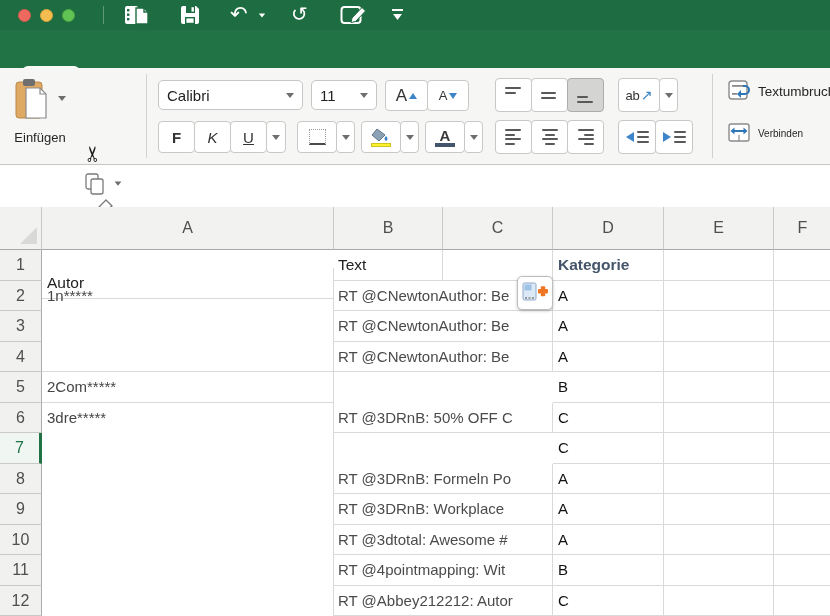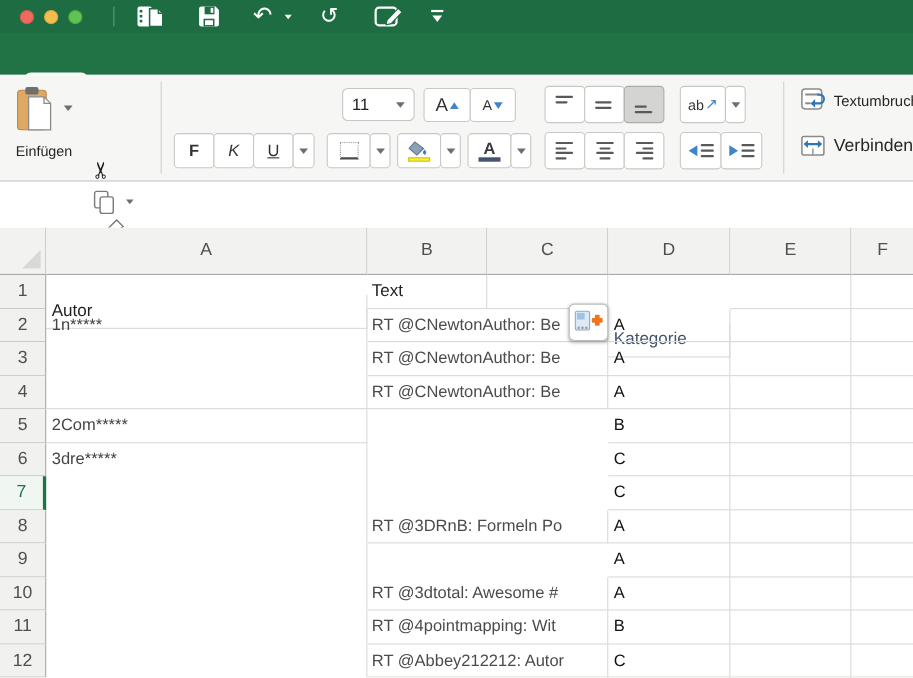--- a/index.html
+++ b/index.html
@@ -59,21 +59,21 @@
   .cell { border-right:1px solid #D9D9D8; border-bottom:1px solid #D9D9D8; overflow:hidden;
     white-space:nowrap; font-size:15px; color:#454545; }
   .cell.no-b { border-bottom:none; }
   .cA  { left:42px; width:292px; padding-left:5px; }
   .cB1 { left:334px; width:109px; padding-left:4px; }
   .cC1 { left:443px; width:110px; }
   .cBC { left:334px; width:219px; padding-left:4px; color:#4b4b4b; }
   .cD  { left:553px; width:111px; padding-left:5px; color:#111; }
   .cE  { left:664px; width:110px; }
   .cF  { left:774px; width:57px; }
-  .kategorie { color:#44546A; font-weight:400; font-size:15.5px;margin-top:44px; }
+  .kategorie { color:#44546A; font-weight:700; font-size:15.5px; }
   .hdrtxt { color:#222; font-size:15.5px; }
 
   
   .paste-tag { left:517px; top:276px; width:36px; height:34px; background:#fff;
     border:1px solid #BDBDBB; border-radius:5px; box-shadow:0 1px 3px rgba(0,0,0,.25);
     display:flex; align-items:center; justify-content:center; z-index:5; }
 </style>
 </head>
 <body>
 
@@ -159,20 +159,24 @@
     <span class="abs caret-g" style="left:114px;top:113px;transform:scale(.85);"></span>
     <div class="abs" style="left:86px;top:130px;">
       <svg width="28" height="24" viewBox="0 0 28 24">
         <path d="M20 2 L26 8 L14 16 L10 12 z" fill="#fff" stroke="#7a7a7a" stroke-width="1.3"></path>
         <path d="M10 12 L14 16 L10 19 L7 15 z" fill="#3E7FC1"></path>
         <path d="M7 15 L10 19 L4 22 z" fill="#8a8a8a"></path>
       </svg>
     </div>
     <div class="abs gsep" style="left:146px;top:6px;height:84px;"></div>
 
+    <div class="abs combo" style="left:158px;top:12px;width:145px;height:30px;">
+      <span>Calibri</span>
+      <span class="caret-g"></span>
+    </div>
     <div class="abs combo" style="left:311px;top:12px;width:66px;height:30px;">
       <span>11</span>
       <span class="caret-g"></span>
     </div>
     <div class="abs rbtn" style="left:385px;top:12px;width:43px;height:31px;gap:2px;">
       <span style="font-size:17px;">A</span>
       <span class="tri-blue-up"></span>
     </div>
     <div class="abs rbtn" style="left:427px;top:12px;width:42px;height:31px;gap:2px;">
       <span style="font-size:13px;">A</span>
@@ -297,21 +301,21 @@
       <span class="glabel" style="font-size:13.5px;">Textumbruch</span>
     </div>
     <div class="abs" style="left:728px;top:54px;display:flex;align-items:center;gap:7px;">
       <svg width="23" height="22" viewBox="0 0 23 22">
         <rect x="1" y="2" width="20" height="17" rx="2" fill="#fff" stroke="#8a8a8a" stroke-width="1.4"></rect>
         <line x1="11" y1="13" x2="11" y2="19" stroke="#8a8a8a" stroke-width="1.2"></line>
         <line x1="5" y1="9" x2="17" y2="9" stroke="#2E75B6" stroke-width="2"></line>
         <path d="M6.5 5.5 L2.5 9 l4 3.5 z" fill="#2E75B6"></path>
         <path d="M15.5 5.5 L19.5 9 l-4 3.5 z" fill="#2E75B6"></path>
       </svg>
-      <span class="glabel" style="font-size:16px;text-align:center;">Verbinden</span>
+      <span class="glabel" style="font-size:10px;text-align:center;">Verbinden</span>
     </div>
   </div>
 
 
   <div class="abs grid">
 
     <div class="abs chead" style="left:0;width:42px;">
       <span style="position:absolute;right:4px;bottom:5px;width:0;height:0;border-bottom:17px solid #D9D9D7;border-left:17px solid transparent;"></span>
     </div>
     <div class="abs chead" style="left:42px;width:292px;">A</div>
@@ -351,39 +355,41 @@
     <div class="abs cell cF" style="top:135px;height:30px;"></div>
 
     <div class="abs rh" style="top:165px;height:31px;">5</div>
     <div class="abs cell cA" style="top:165px;height:31px;line-height:30px;">2Com*****</div>
     <div class="abs cell cD" style="top:165px;height:31px;line-height:30px;">B</div>
     <div class="abs cell cE" style="top:165px;height:31px;"></div>
     <div class="abs cell cF" style="top:165px;height:31px;"></div>
 
     <div class="abs rh" style="top:196px;height:30px;">6</div>
     <div class="abs cell cA no-b" style="top:196px;height:30px;line-height:29px;">3dre*****</div>
+    <div class="abs cell cBC" style="top:196px;height:30px;line-height:29px;">RT @3DRnB: 50% OFF C</div>
     <div class="abs cell cD" style="top:196px;height:30px;line-height:29px;">C</div>
     <div class="abs cell cE" style="top:196px;height:30px;"></div>
     <div class="abs cell cF" style="top:196px;height:30px;"></div>
 
     <div class="abs rh active" style="top:226px;height:31px;">7</div>
     <div class="abs cell cA no-b" style="top:226px;height:31px;line-height:30px;"></div>
     <div class="abs cell cD" style="top:226px;height:31px;line-height:30px;">C</div>
     <div class="abs cell cE" style="top:226px;height:31px;"></div>
     <div class="abs cell cF" style="top:226px;height:31px;"></div>
 
     <div class="abs rh" style="top:257px;height:30px;">8</div>
     <div class="abs cell cA no-b" style="top:257px;height:30px;line-height:29px;"></div>
     <div class="abs cell cBC" style="top:257px;height:30px;line-height:29px;">RT @3DRnB: Formeln Po</div>
     <div class="abs cell cD" style="top:257px;height:30px;line-height:29px;">A</div>
     <div class="abs cell cE" style="top:257px;height:30px;"></div>
     <div class="abs cell cF" style="top:257px;height:30px;"></div>
 
     <div class="abs rh" style="top:287px;height:31px;">9</div>
     <div class="abs cell cA no-b" style="top:287px;height:31px;line-height:30px;"></div>
+    <div class="abs cell cBC" style="top:287px;height:31px;line-height:30px;">RT @3DRnB: Workplace</div>
     <div class="abs cell cD" style="top:287px;height:31px;line-height:30px;">A</div>
     <div class="abs cell cE" style="top:287px;height:31px;"></div>
     <div class="abs cell cF" style="top:287px;height:31px;"></div>
 
     <div class="abs rh" style="top:318px;height:30px;text-align:center;">10</div>
     <div class="abs cell cA no-b" style="top:318px;height:30px;line-height:29px;"></div>
     <div class="abs cell cBC" style="top:318px;height:30px;line-height:29px;">RT @3dtotal: Awesome #</div>
     <div class="abs cell cD" style="top:318px;height:30px;line-height:29px;">A</div>
     <div class="abs cell cE" style="top:318px;height:30px;"></div>
     <div class="abs cell cF" style="top:318px;height:30px;"></div>

